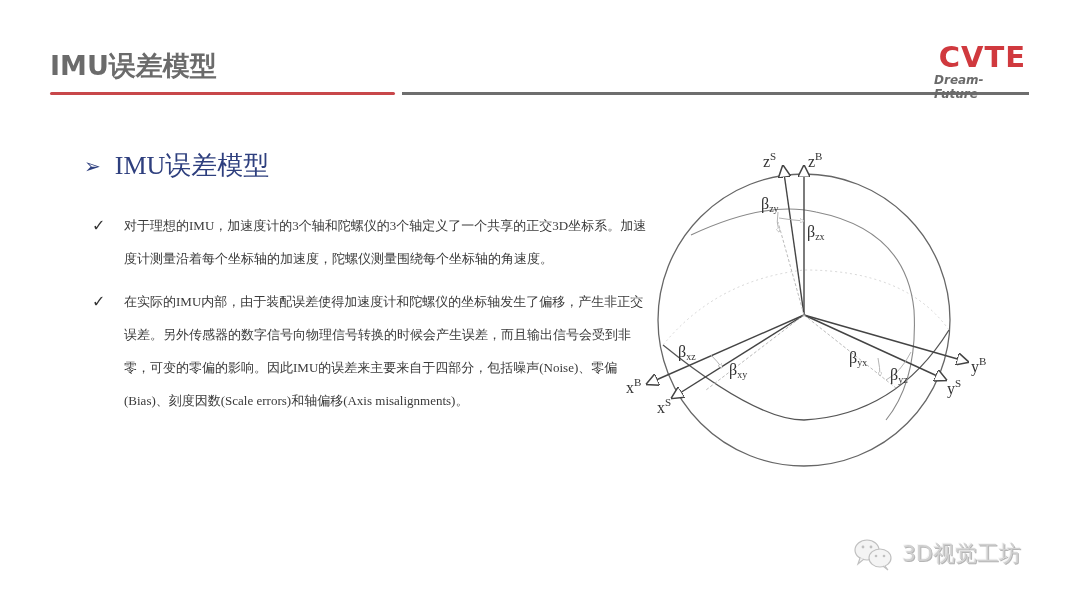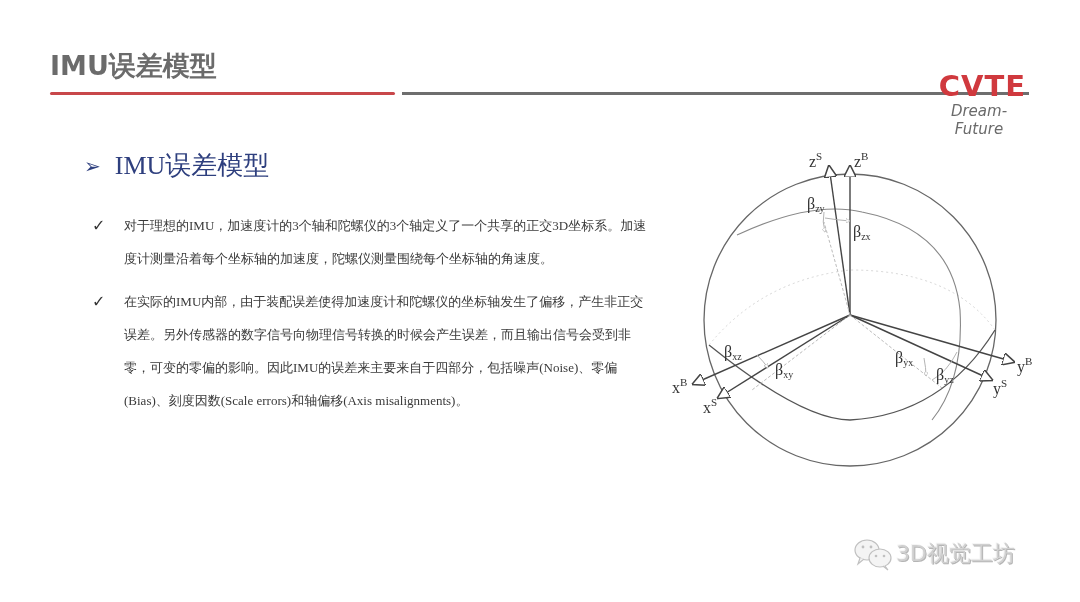--- a/index.html
+++ b/index.html
@@ -4,34 +4,34 @@
   <style>
     html, body { margin: 0; padding: 0; background: #ffffff; }
     body { width: 1080px; height: 602px; position: relative; overflow: hidden; font-family: "Liberation Serif", serif; }
     .slide-title {
       position: absolute; left: 50px; top: 48px;
       font-family: "DejaVu Sans", "Liberation Sans", sans-serif;
       font-weight: bold; font-size: 27px; color: #6b6b6b; letter-spacing: 0px;
     }
     .rule-red { position: absolute; left: 50px; top: 92px; width: 345px; height: 3px; background: #c8474a; border-radius: 2px; }
     .rule-gray { position: absolute; left: 402px; top: 92px; width: 627px; height: 3px; background: #6e6e6e; }
-    .logo { position: absolute; left: 934px; top: 42px; width: 96px; height: 46px; margin-top: 29px; }
+    .logo { position: absolute; left: 934px; top: 42px; width: 96px; height: 46px; }
     .logo-main { font-family: "DejaVu Sans", "Liberation Sans", sans-serif; font-weight: bold; font-size: 29px; color: #d0393e; line-height: 30px; letter-spacing: 1px; text-align: right; width: 92px; }
-    .logo-sub { font-family: "DejaVu Sans", "Liberation Sans", sans-serif; font-style: italic; font-weight: normal; font-size: 15px; color: #6a6a6a; text-align: center; width: 90px; margin-top: 1px; }
+    .logo-sub { font-family: "DejaVu Sans", "Liberation Sans", sans-serif; font-style: italic; font-weight: bold; font-size: 12px; color: #6a6a6a; text-align: left; width: 90px; margin-top: 1px; }
     .section-heading { position: absolute; left: 84px; top: 148px; display: flex; align-items: center; color: #2e3f7e; }
     .section-heading .arrow { font-size: 20px; margin-right: 14px; font-family: "DejaVu Sans", sans-serif; }
     .section-heading .text { font-size: 26px; font-family: "Liberation Serif", serif; }
     .bullets { position: absolute; left: 92px; top: 209px; width: 560px; }
     .bullet { display: flex; margin-bottom: 10px; }
     .bullet .check { width: 32px; flex: none; font-size: 16px; color: #333; font-family: "DejaVu Sans", sans-serif; line-height: 33px; }
     .bullet .body { font-size: 13px; line-height: 33px; color: #3a3a3a; font-family: "Liberation Serif", "DejaVu Serif", serif; width: 530px; }
-    .diagram { position: absolute; left: 662px; top: 140px; width: 400px; height: 350px; }
+    .diagram { position: absolute; left: 616px; top: 140px; width: 400px; height: 350px; }
     .diagram text { font-family: "Liberation Serif", serif; fill: #333; }
     .watermark { position: absolute; left: 852px; top: 537px; display: flex; align-items: center; color: #c9c9c9; }
-    .watermark .wm-text { font-family: "DejaVu Sans", sans-serif; font-size: 22px; color: #d0d0d0; text-shadow: 1px 1px 0 #b5b5b5, -1px -1px 0 #f5f5f5; margin-left: 0; }
+    .watermark .wm-text { font-family: "DejaVu Sans", sans-serif; font-size: 22px; color: #d0d0d0; text-shadow: 1px 1px 0 #b5b5b5, -1px -1px 0 #f5f5f5; margin-left: 6px; }
   </style>
 </head>
 <body>
 
 <div class="slide-title">IMU误差模型</div>
 <div class="rule-red"></div>
 <div class="rule-gray"></div>
 
 <div class="logo">
   <div class="logo-main">CVTE</div>

